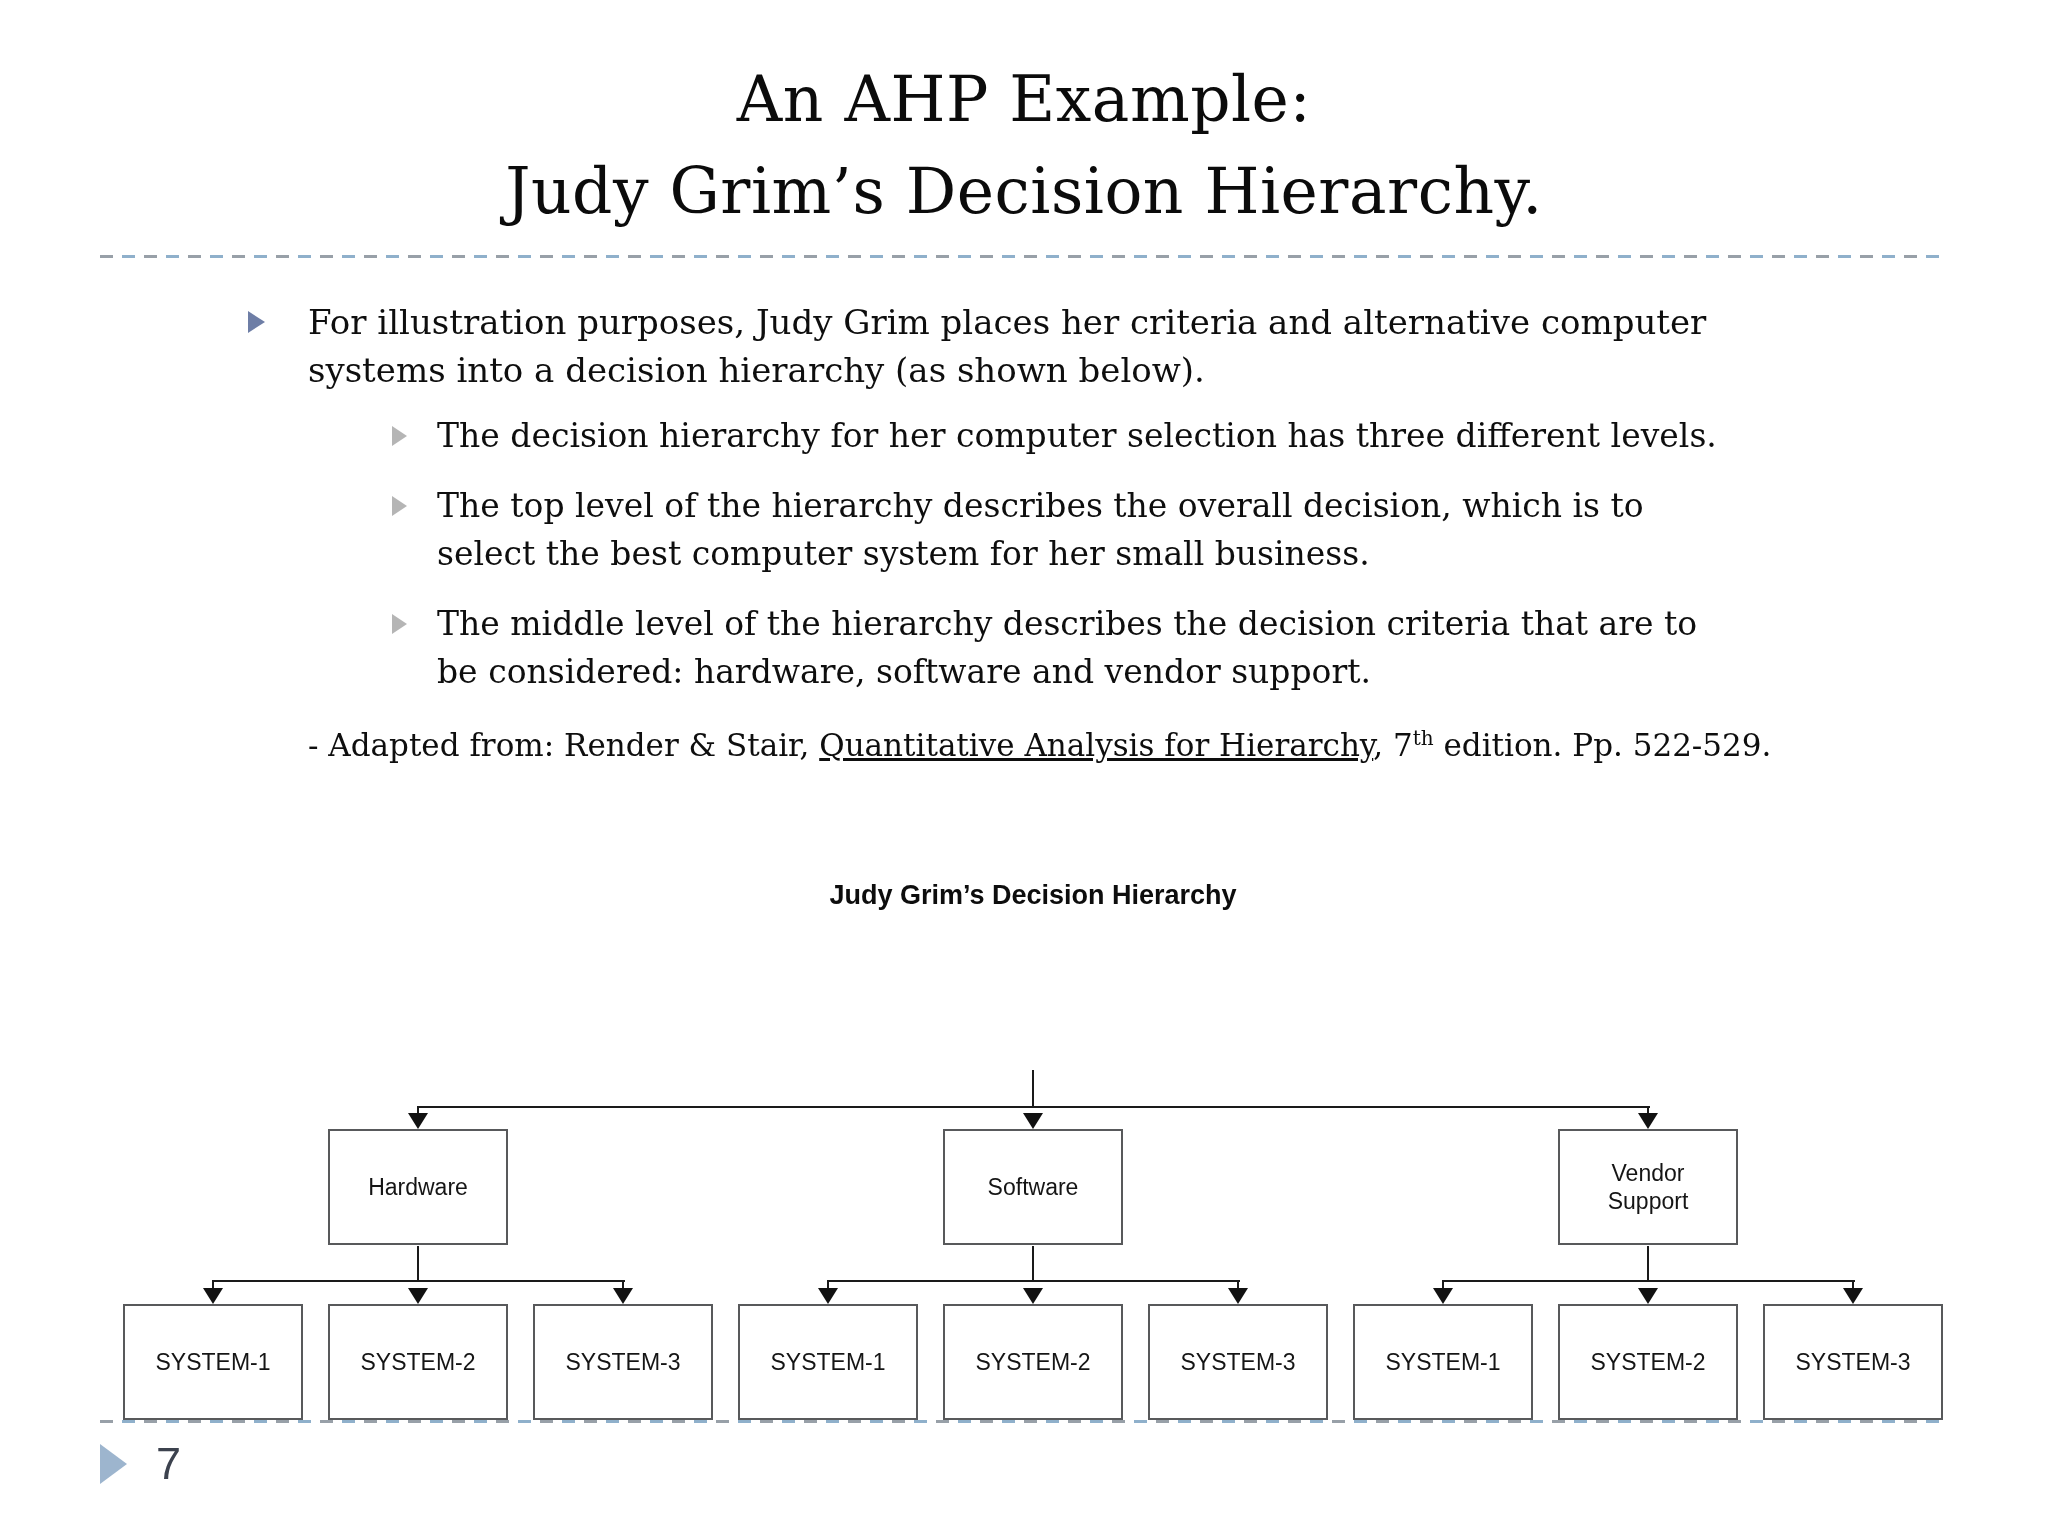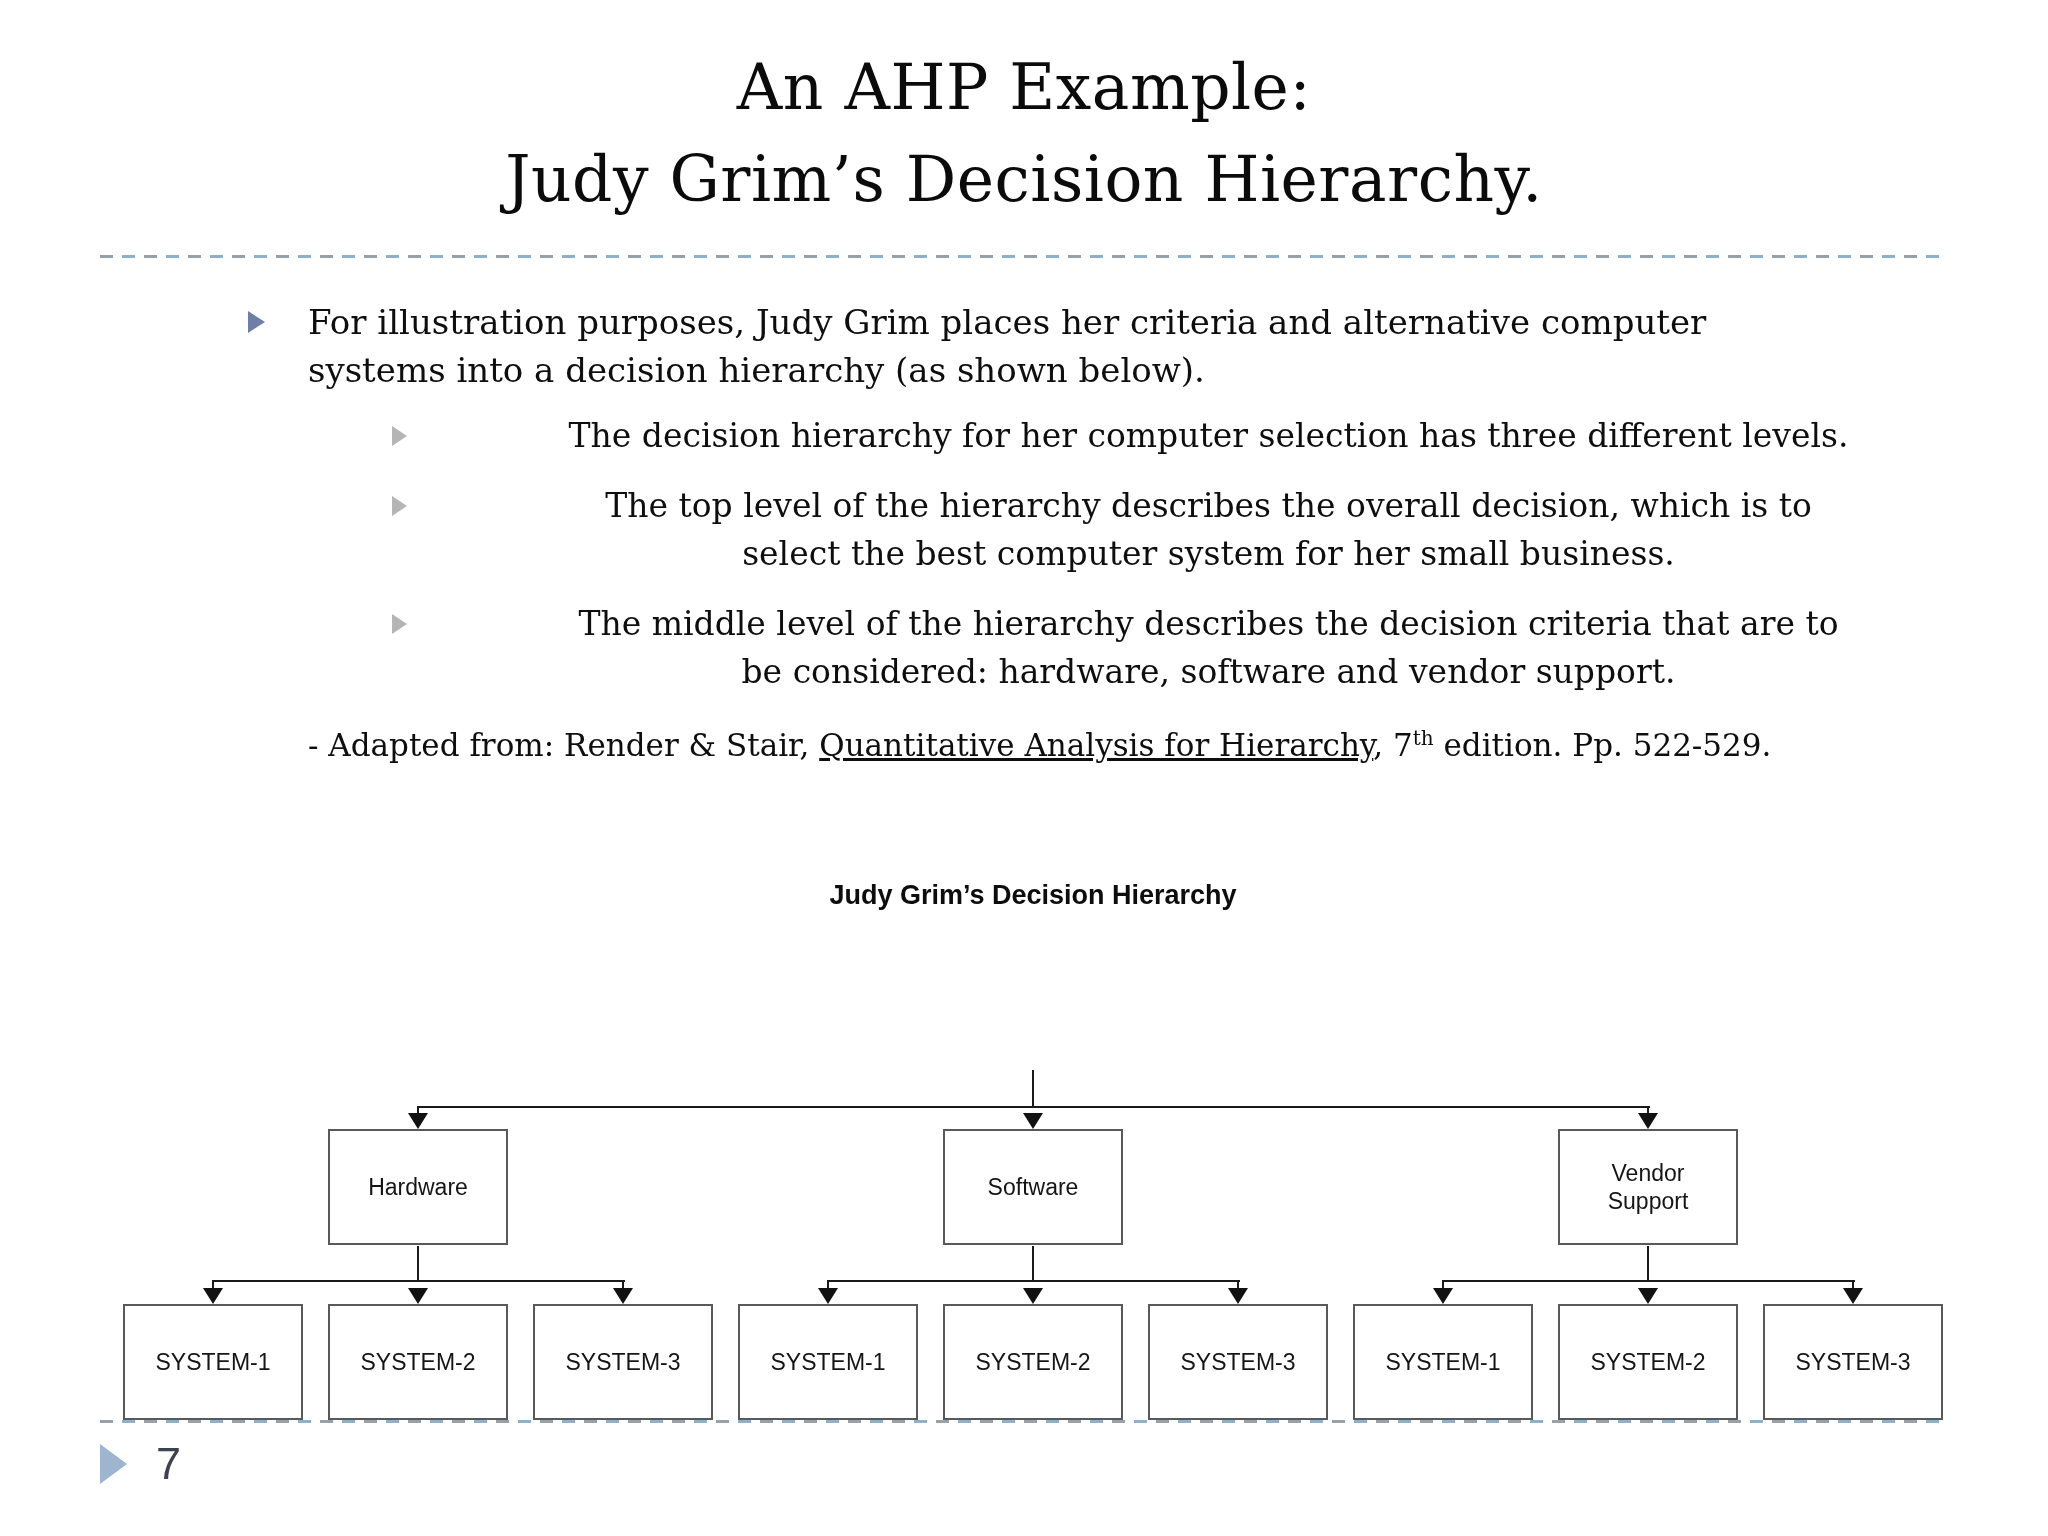--- a/index.html
+++ b/index.html
@@ -9,21 +9,21 @@
     height: 1536px;
     background: #ffffff;
     overflow: hidden;
     font-family: "DejaVu Serif", "Liberation Serif", serif;
     color: #0e0e0e;
   }
 
   
   .title-block {
     position: absolute;
-    left: 0; right: 0; top: 42px;
+    left: 0; right: 0; top: 54px;
     text-align: center;
     font-size: 63px;
     line-height: 92px;
     color: #0b0b0b;
     letter-spacing: 0.5px;
   }
 
   
   .dashed-rule {
     position: absolute;
@@ -42,21 +42,21 @@
   .rule-bottom { top: 1420px; }
 
   
   .content {
     position: absolute;
     left: 240px; top: 298px;
     width: 1740px;
   }
   .bullet-row { position: relative; }
   .row-l1 { margin: 0 0 18px 0; }
-  .row-l2 { margin: 0 0 22px 150px; text-align: center; }
+  .row-l2 { margin: 0 0 22px 150px; }
   .marker {
     position: absolute;
     width: 0; height: 0;
   }
   .marker-l1 {
     left: 8px; top: 13px;
     border-top: 11px solid transparent;
     border-bottom: 11px solid transparent;
     border-left: 17px solid #6e7ea6;
   }

